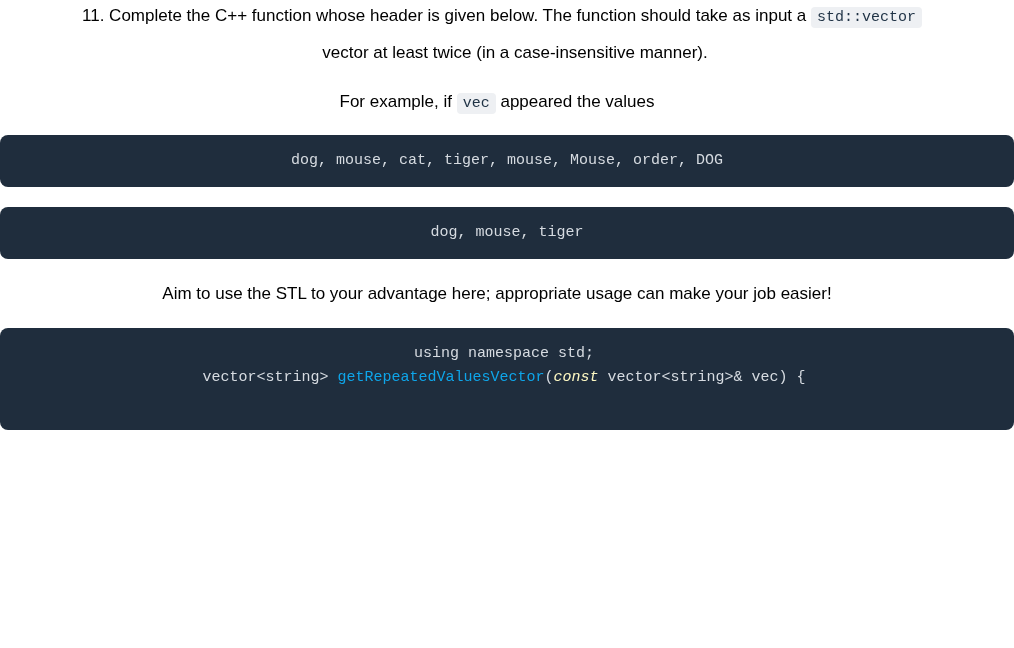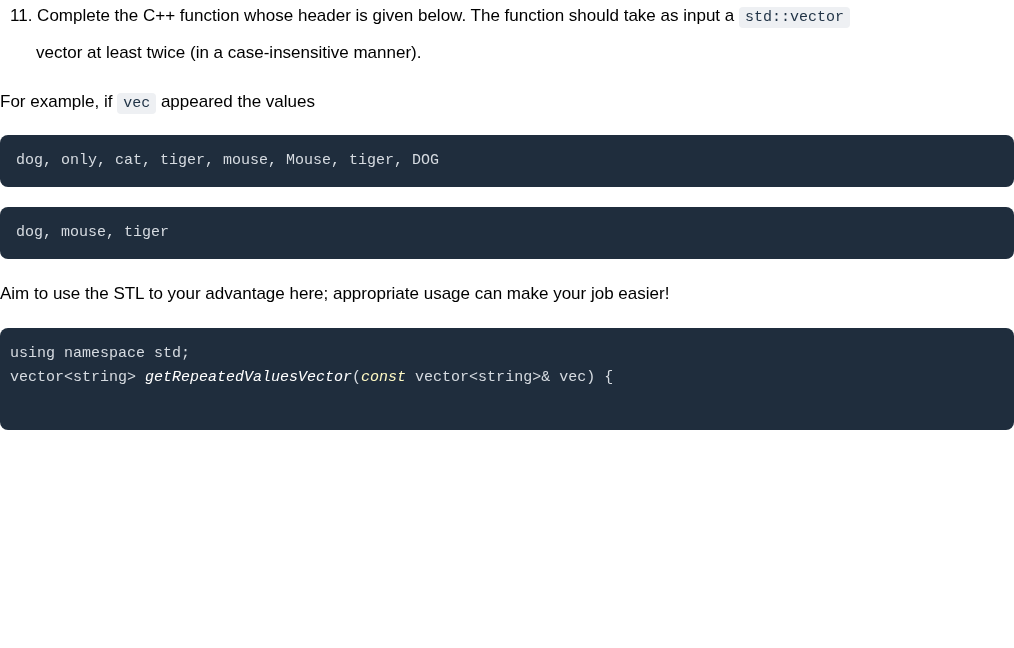--- a/index.html
+++ b/index.html
@@ -10,20 +10,21 @@
   body {
     font-family: Arial, Helvetica, sans-serif;
     background: #ffffff;
     color: #000000;
     width: 1014px;
     height: 648px;
     overflow: hidden;
   }
   .content {
     padding: 0;
+    text-align: center;
   }
   .question-line {
     font-size: 17px;
     line-height: 1.9;
     padding-left: 10px;
     padding-right: 20px;
     margin-bottom: 4px;
   }
   .question-indent {
     font-size: 17px;
@@ -52,22 +53,21 @@
     background: #1f2d3d;
     color: #d6dbe1;
     border-radius: 8px;
     padding: 14px 16px;
     font-family: "Courier New", Courier, monospace;
     font-size: 15px;
     margin: 10px 0 20px 0;
     line-height: 1.6;
   }
   .code-block .fn {
-    color: #ffffff;
-    font-style: italic;
+    color: #0ea5e9;
   }
   .code-block .const {
     font-style: italic;
     color: #fef9c3;
   }
   .code-block-tall {
     padding-bottom: 40px;
     padding-left: 10px;
   }
 </style>
@@ -87,21 +87,21 @@
     <span>vector at least twice (in a case-insensitive manner).</span>
   </div>
 
   <div class="para">
     <span>For example, if </span>
     <span class="inline-code">vec</span>
     <span> appeared the values</span>
   </div>
 
   <div class="code-block">
-    <span>dog, only, cat, tiger, mouse, Mouse, tiger, DOG</span>
+    <span>dog, mouse, cat, tiger, mouse, Mouse, order, DOG</span>
   </div>
 
 
   <div class="code-block">
     <span>dog, mouse, tiger</span>
   </div>
 
 
   <div class="para">Aim to use the STL to your advantage here; appropriate usage can make your job easier!</div>
 

